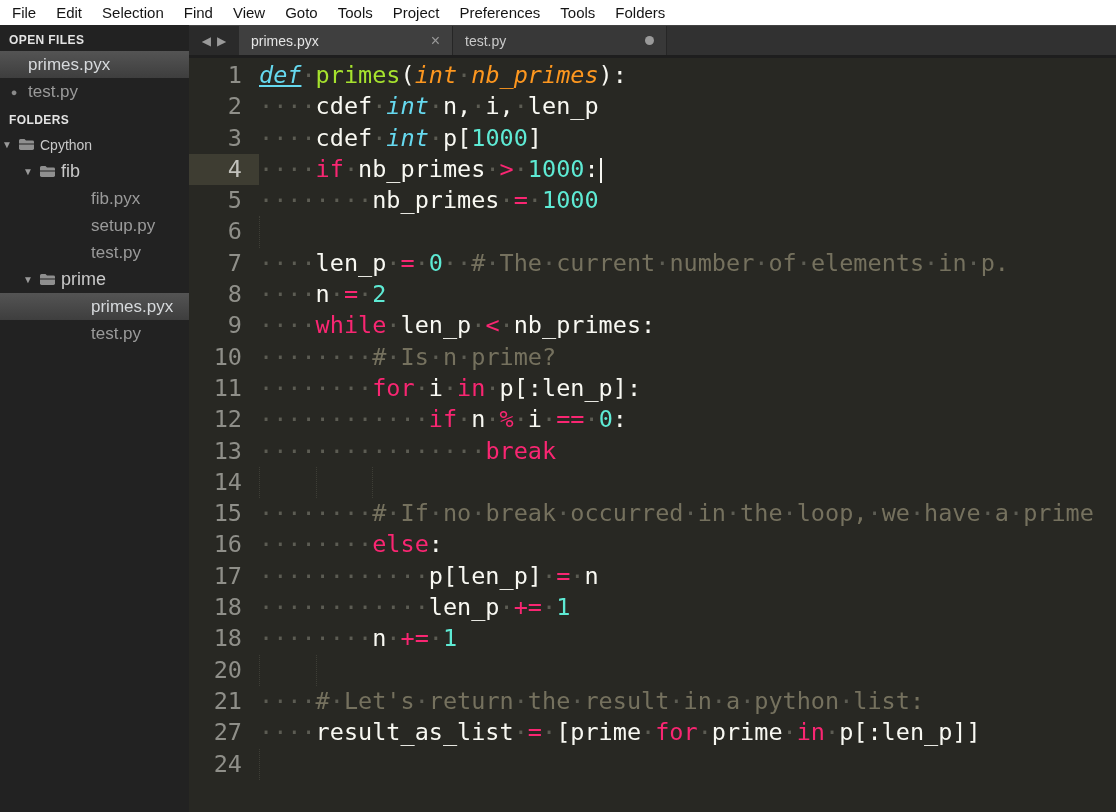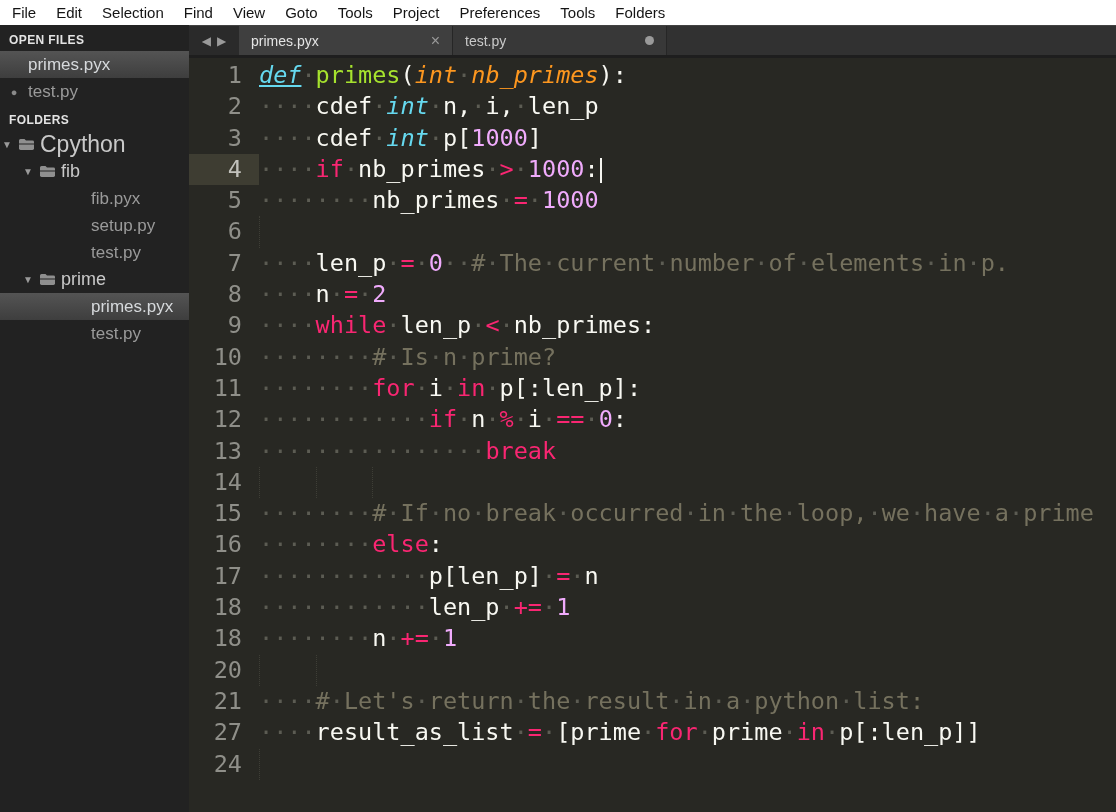--- a/index.html
+++ b/index.html
@@ -25,21 +25,21 @@
     font-size:12px;font-weight:bold;color:#e3e3e3;letter-spacing:.4px;
     padding:8px 0 4px 9px;
   }
   .sb-row{height:27px;display:flex;align-items:center;white-space:nowrap;overflow:hidden;}
   .sb-row.sel{background:linear-gradient(#545454,#3e3e3e);color:#d6d9dc;}
   .sb-bullet{width:28px;text-align:center;font-size:11px;color:#8a8a8a;flex:none;}
   .sb-pad{width:28px;flex:none;}
   .tri{width:14px;text-align:center;font-size:10px;color:#9a9a9a;flex:none;}
   .fold-ico{flex:none;margin:0 5px 0 4px;display:flex;align-items:center;}
   .folder-label{color:#c9c9c9;font-size:18px;}
-  .root .folder-label{font-size:23px;}
+  .root .folder-label{font-size:14px;}
   
   .content{flex:1;display:flex;flex-direction:column;min-width:0;}
   .tabbar{
     height:29px;background:#313131;border-top:1px solid #424242;
     display:flex;align-items:stretch;font-size:14px;color:#c9c9c9;
   }
   .tabnav{width:50px;background:#2a2a2a;display:flex;align-items:center;justify-content:center;gap:6px;flex:none;}
   .tabnav span{color:#9a9a9a;font-size:12px;}
   .tab{
     width:214px;display:flex;align-items:center;background:#383838;
@@ -61,21 +61,21 @@
     width:70px;min-width:70px;text-align:right;padding-right:17px;box-sizing:border-box;
     color:#8f8f89;flex:none;
   }
   .ln.active{background:#3e3d32;color:#c2c2bc;}
   .code{position:relative;white-space:pre;flex:1;color:#f8f8f2;}
   .tok.kw,.tok.op{color:#f92672;}
   .tok.kwi{color:#66d9ef;font-style:italic;text-decoration:underline;}
   .tok.tyi{color:#66d9ef;font-style:italic;}
   .tok.fn{color:#a6e22e;text-align:center;}
   .tok.argi{color:#fd971f;font-style:italic;}
-  .tok.num{color:#f0abfc;}
+  .tok.num{color:#5eead4;}
   .tok.t{color:#f8f8f2;}
   .tok.com{color:#75715e;}
   .ws{color:#5c5c53;}
   .guide{position:absolute;top:0;height:100%;border-left:1px dotted #3e3e36;}
   .caret{display:inline-block;width:2px;height:25px;background:#f5f5f0;vertical-align:middle;margin-left:1px;}
 </style>
 </head>
 <body>
 
 <div class="menubar" id="menubar">

